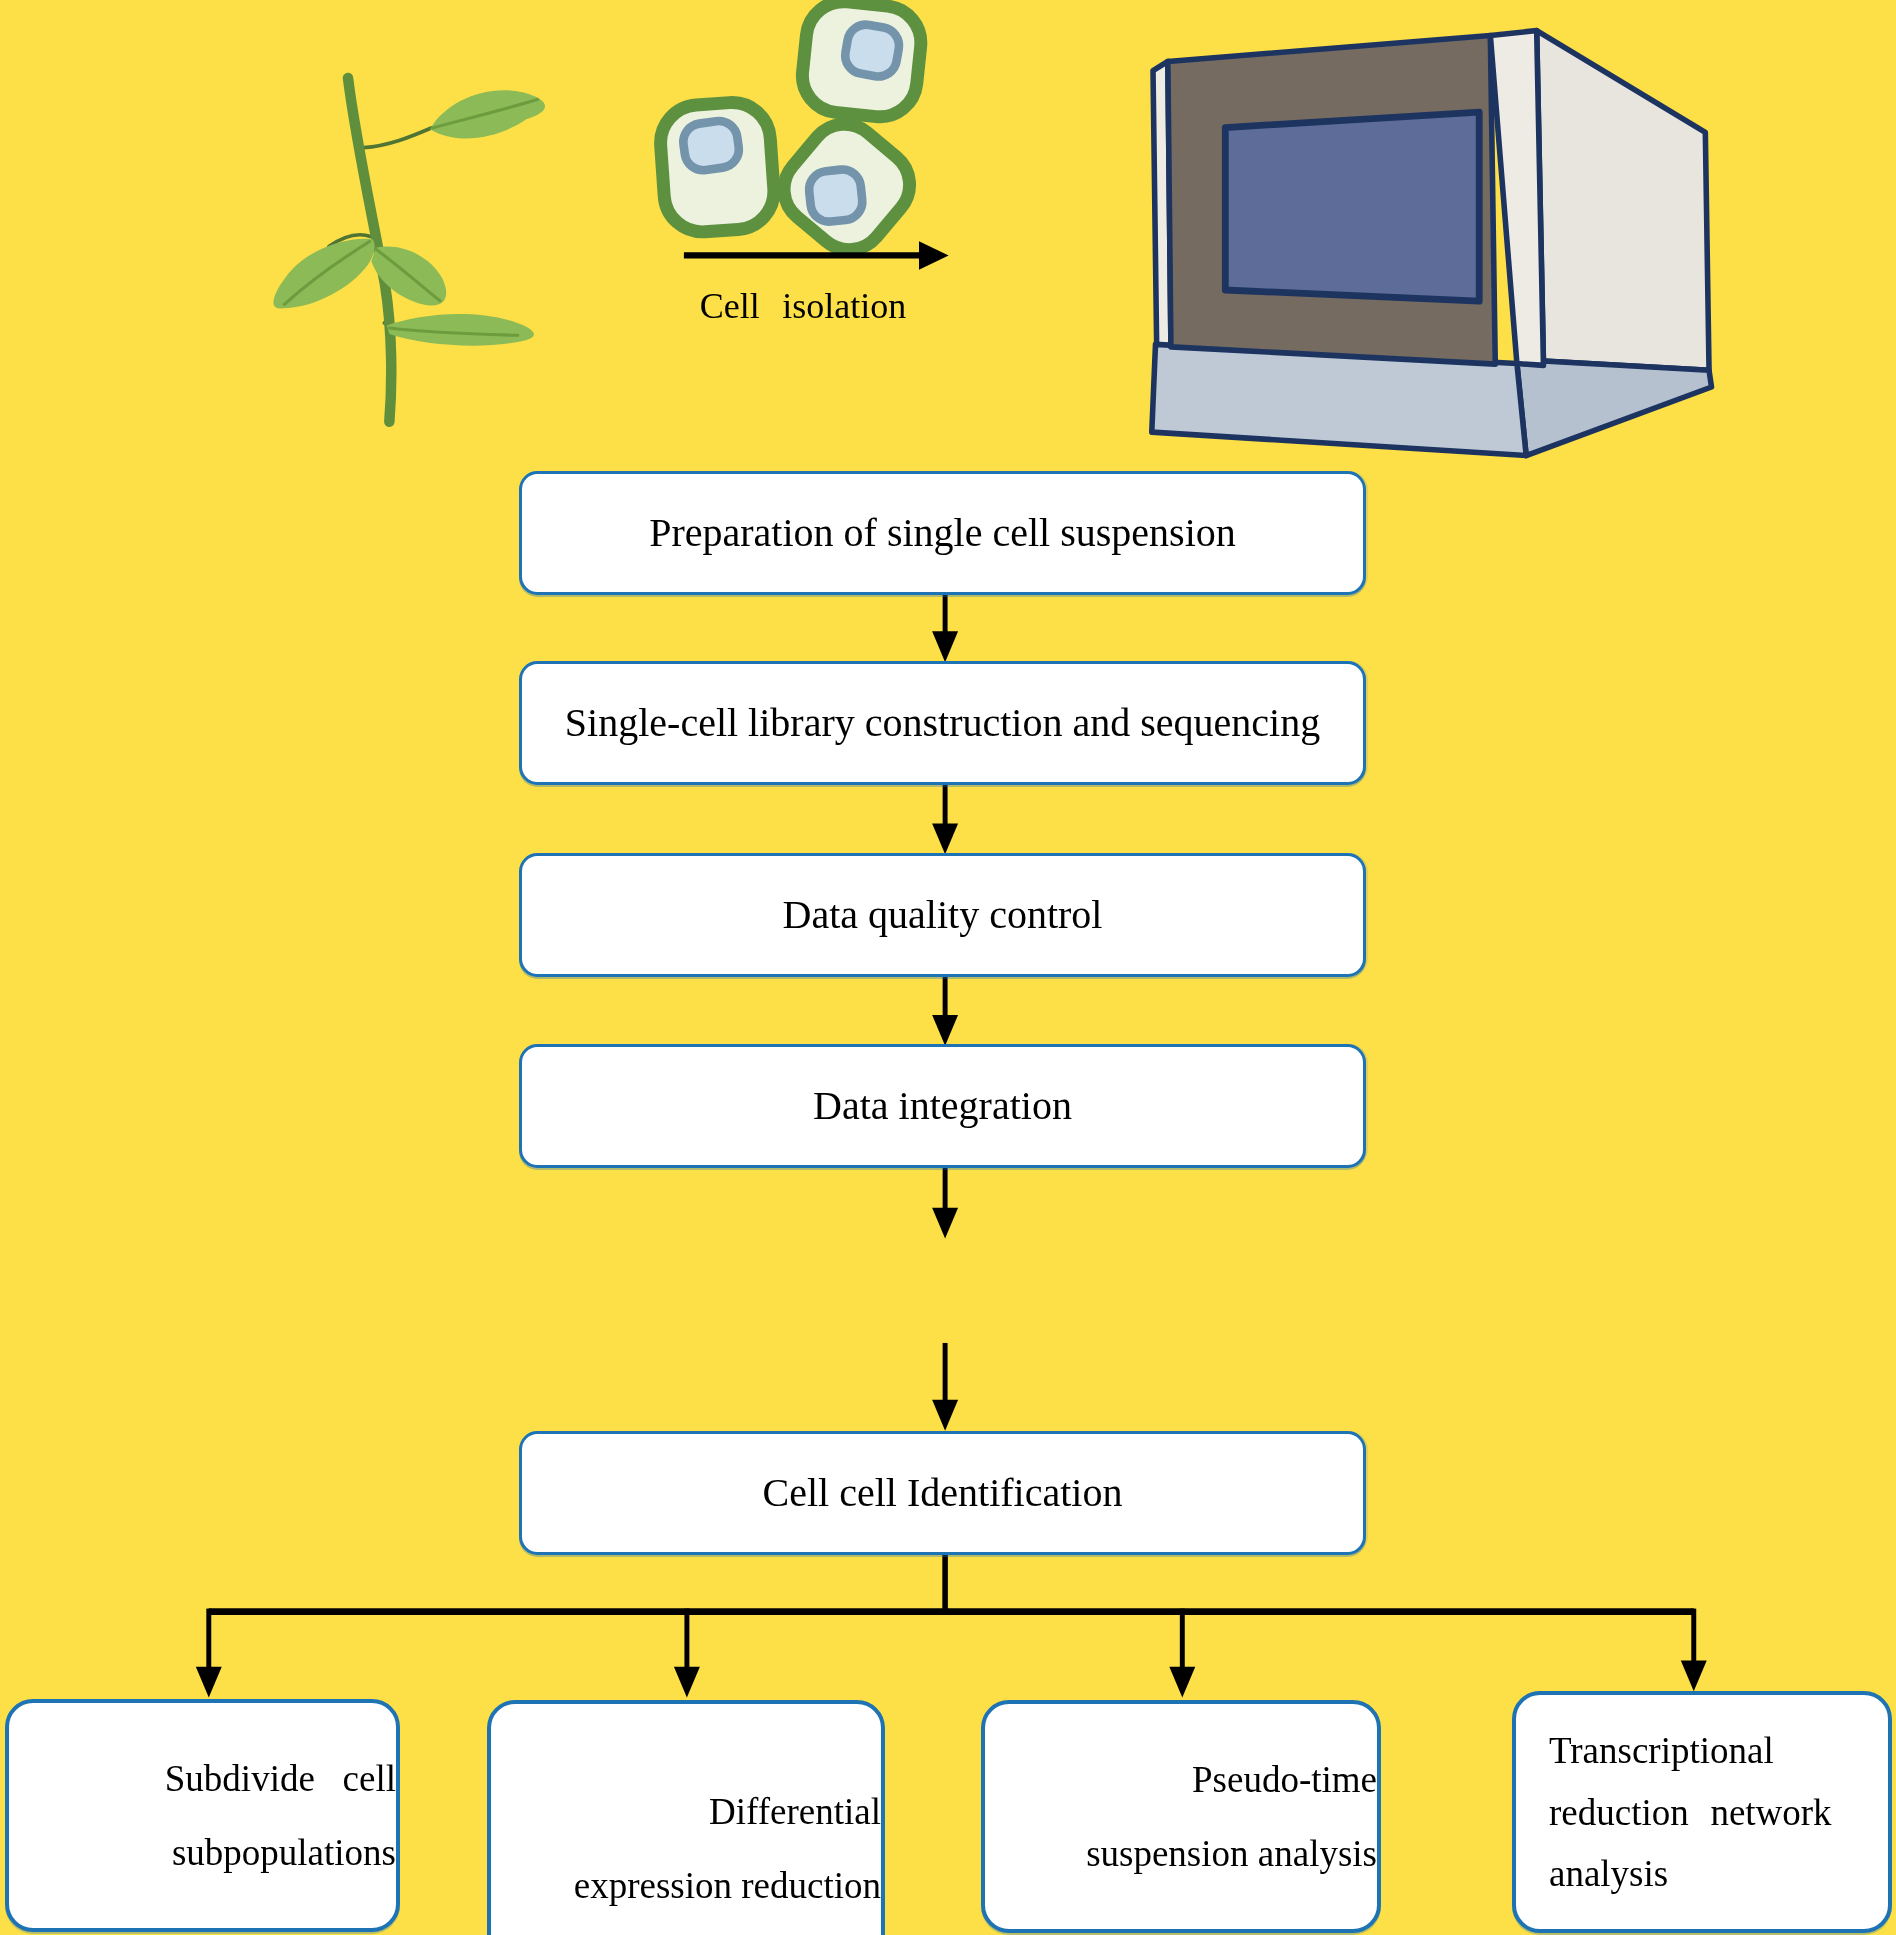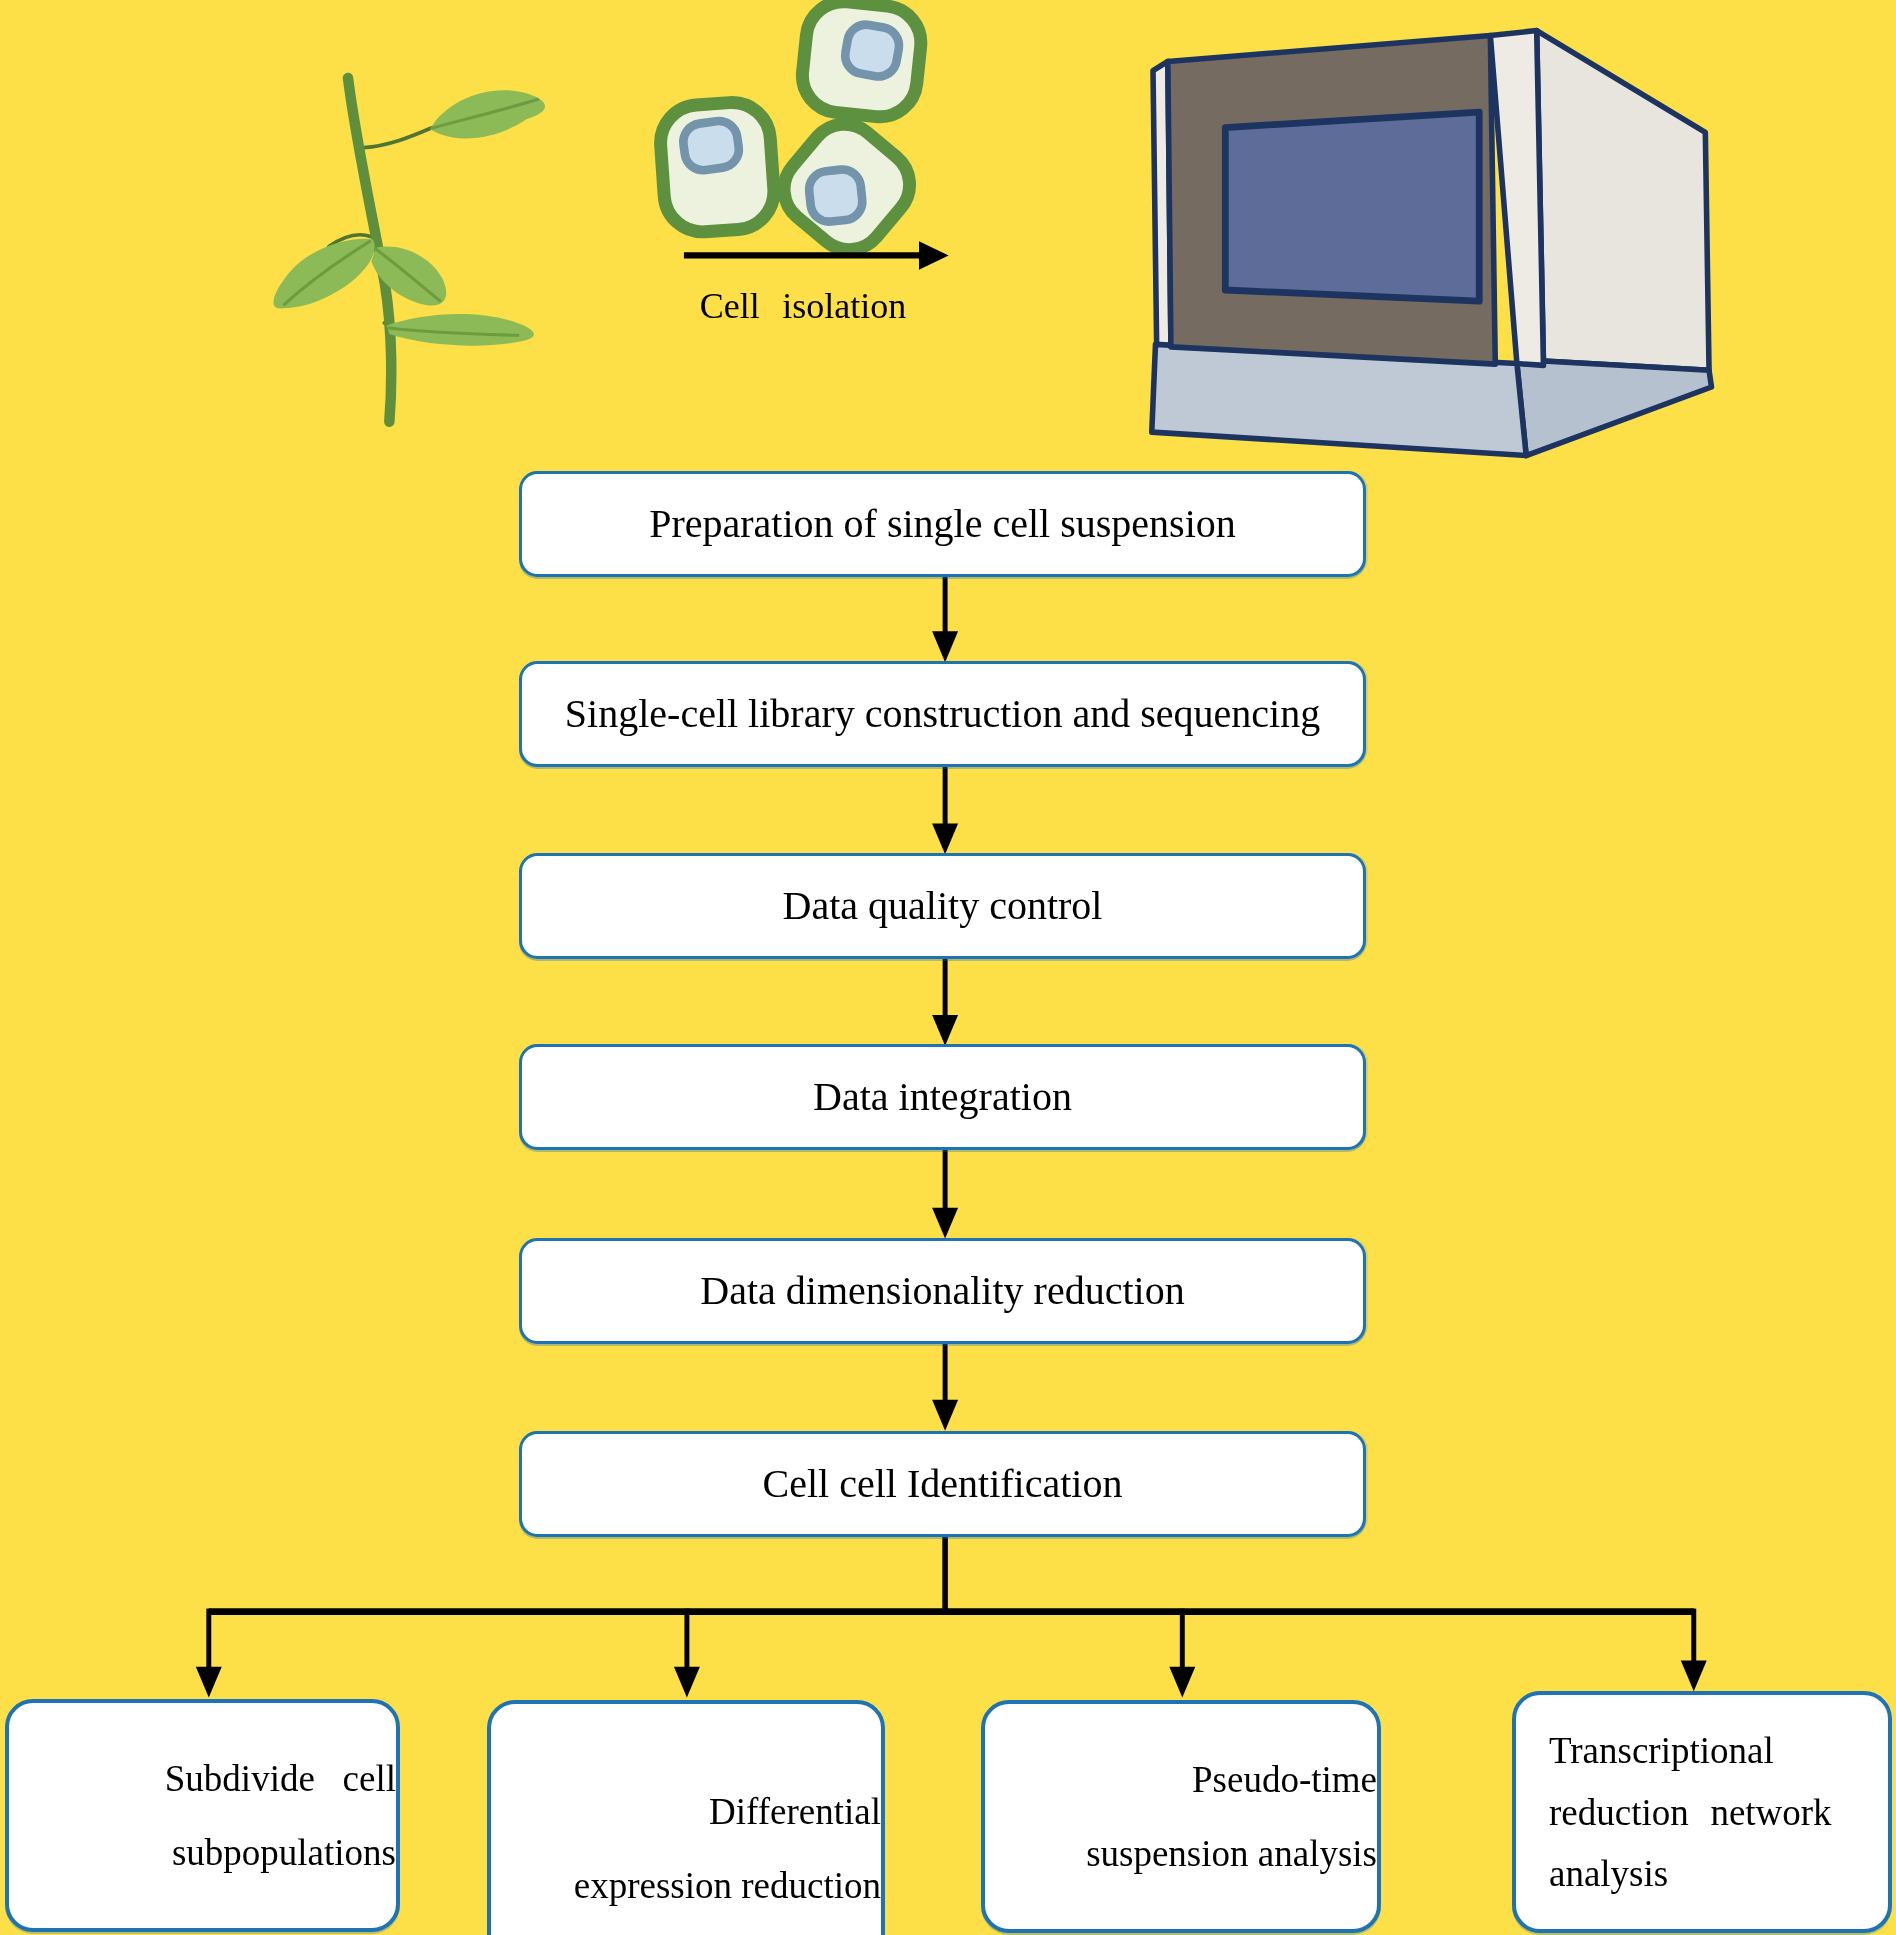--- a/index.html
+++ b/index.html
@@ -11,21 +11,21 @@
     --machine-side:#e7e5dd; --machine-strip:#edebe4; --machine-base:#bfc9d6; --machine-base-side:#b6c1d0;
   }
   html,body{margin:0;padding:0;background:#ffffff;}
   #canvas{
     position:relative; width:1897px; height:1936px; background:#fde047; overflow:hidden;
     font-family:"Liberation Serif","DejaVu Serif",serif; color:#000;
   }
   .abs{position:absolute;}
   
   .flow-box{
-    position:absolute; left:519px; width:847px; height:106px;
+    position:absolute; left:519px; width:847px; height:124px;
     border:3.1px solid var(--box-border,#1e73b5); border-radius:18.5px; background:#fff;
     display:flex; align-items:center; justify-content:center;
     box-shadow:0 1.9px 0 rgba(30,115,181,.35), 1.9px 0 0 rgba(30,115,181,.15);
     box-sizing:border-box;
   }
   .flow-box span{font-size:40px; line-height:1; white-space:nowrap;}
   
   .branch-box{
     position:absolute; border:4.3px solid var(--box-border,#1e73b5); border-radius:28px;
     background:#fff; box-sizing:border-box;
@@ -131,23 +131,20 @@
   </div>
   <div class="flow-box" style="top:661px">
     <span>Single-cell library construction and sequencing</span>
   </div>
   <div class="flow-box" style="top:853px">
     <span>Data quality control</span>
   </div>
   <div class="flow-box" style="top:1044px">
     <span>Data integration</span>
   </div>
-  <div class="flow-box" style="top:1238px">
-    <span>Data dimensionality reduction</span>
-  </div>
   <div class="flow-box" style="top:1431px">
     <span>Cell cell Identification</span>
   </div>
 
   <div class="branch-box" id="branch-box-0" style="left:5px;top:1699px;width:395px;height:233px">
     <div class="branch-line ws-wide">Subdivide cell</div>
     <div class="branch-line">subpopulations</div>
   </div>
   <div class="branch-box" id="branch-box-1" style="left:487px;top:1700px;width:398px;height:297px">
     <div class="branch-line">Differential</div>

